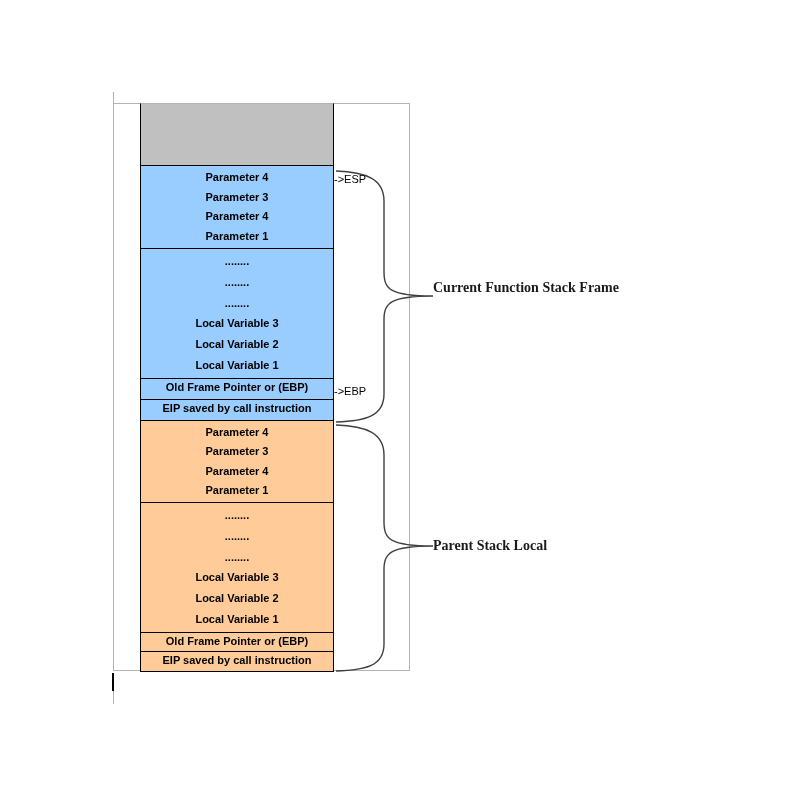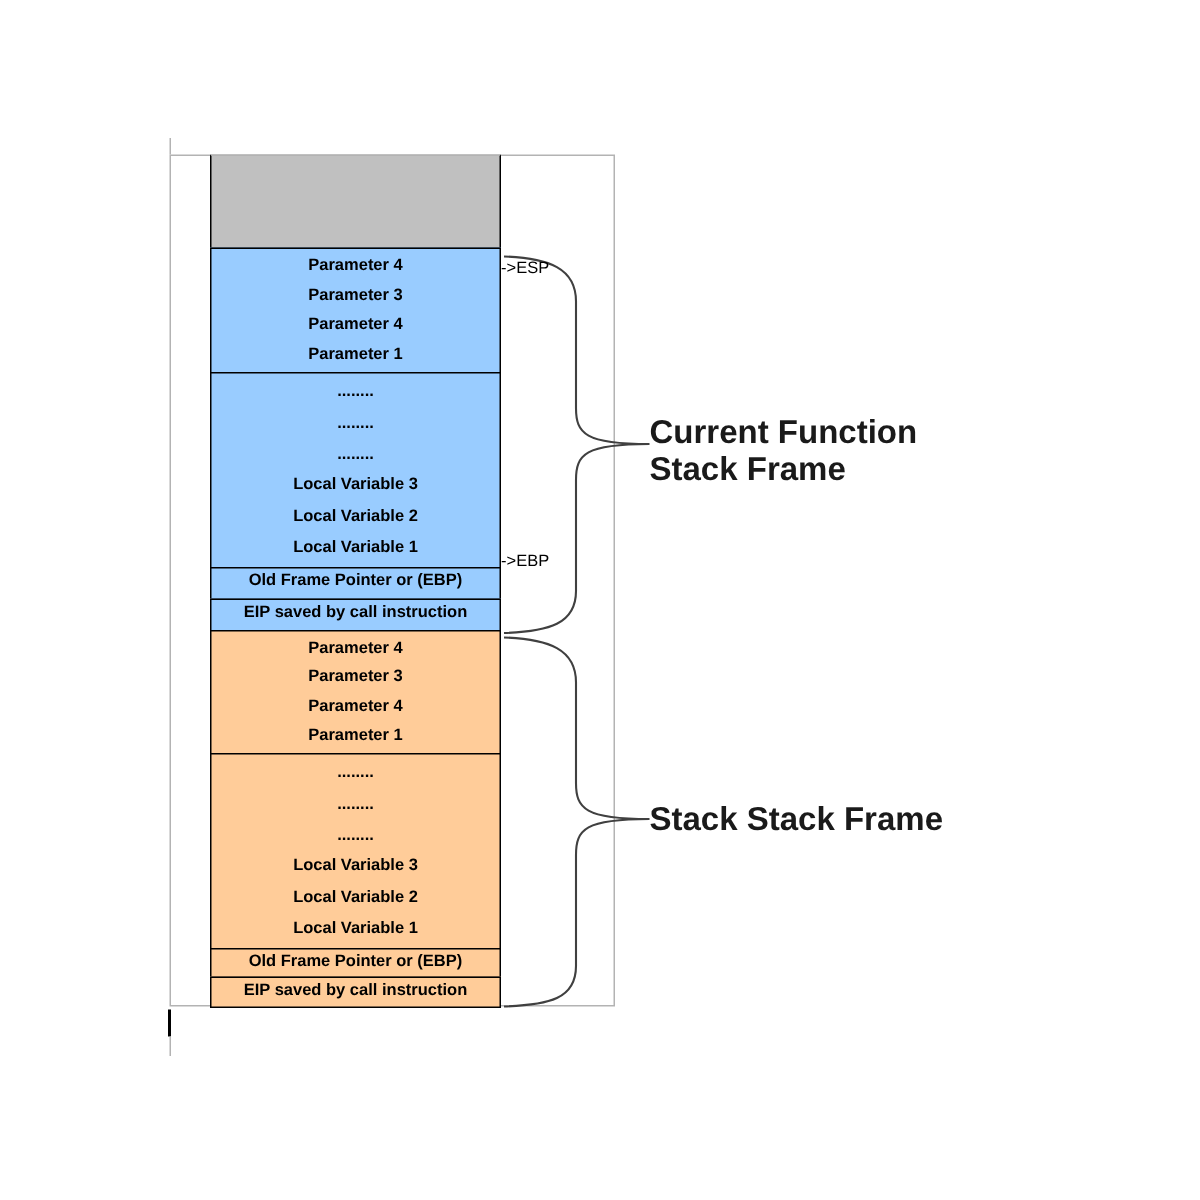--- a/index.html
+++ b/index.html
@@ -75,35 +75,35 @@
   .single { justify-content: flex-start; }
   
   .ptr-label {
     position: absolute;
     font-size: 11px;
     font-weight: normal;
     color: #000000;
     white-space: nowrap;
   }
   .esp { left: 334px; top: 173px; }
-  .ebp { left: 334px; top: 368px; }
+  .ebp { left: 334px; top: 385px; }
   
   .braces {
     position: absolute;
     left: 0;
     top: 0;
     width: 800px;
     height: 800px;
     pointer-events: none;
   }
   
   .frame-label {
     position: absolute;
-    font-family: Liberation Sans, sans-serif;
-    font-size: 22px;
+    font-family: Liberation Serif, serif;
+    font-size: 14px;
     font-weight: bold;
     color: #1a1a1a;
     line-height: 25px;
   }
   .f1 { left: 433px; top: 275px; width: 240px; }
   .f2 { left: 433px; top: 533px; white-space: nowrap; }
   
   .cursor {
     position: absolute;
     left: 112px;
@@ -185,18 +185,18 @@
 
   <svg class="braces" viewBox="0 0 800 800">
     <path d="M336,171 C366,172 384,179 384,201 L384,272 C384,289 390,296 433,296 C390,296 384,303 384,320 L384,394 C384,416 366,421 336,422" fill="none" stroke="#404040" stroke-width="1.4"></path>
     <path d="M336,425 C366,426 384,433 384,455 L384,522 C384,539 390,546 433,546 C390,546 384,553 384,570 L384,644 C384,666 366,670 336,671" fill="none" stroke="#404040" stroke-width="1.4"></path>
   </svg>
 
   <div class="ptr-label esp">-&gt;ESP</div>
   <div class="ptr-label ebp">-&gt;EBP</div>
 
   <div class="frame-label f1">Current Function Stack Frame</div>
-  <div class="frame-label f2">Stack Stack Frame</div>
+  <div class="frame-label f2">Parent Stack Local</div>
 
   <div class="cursor"></div>
   <div class="cursor-tail"></div>
 
 </div>
 
 </body></html>

